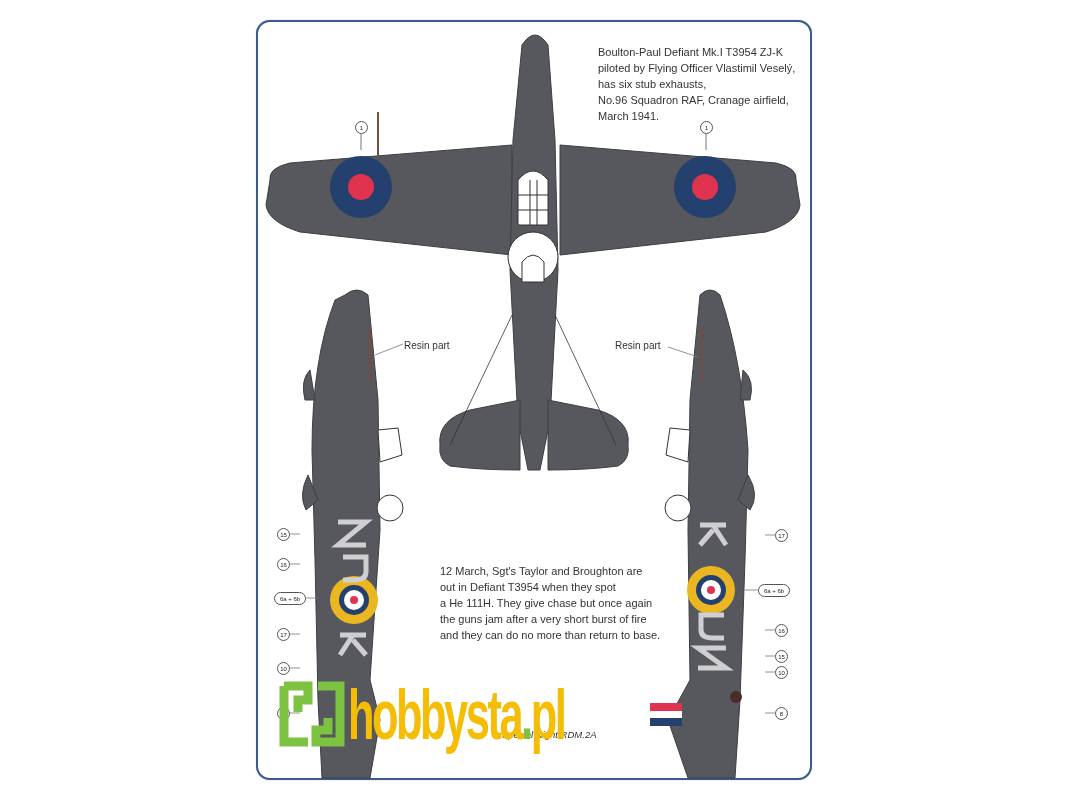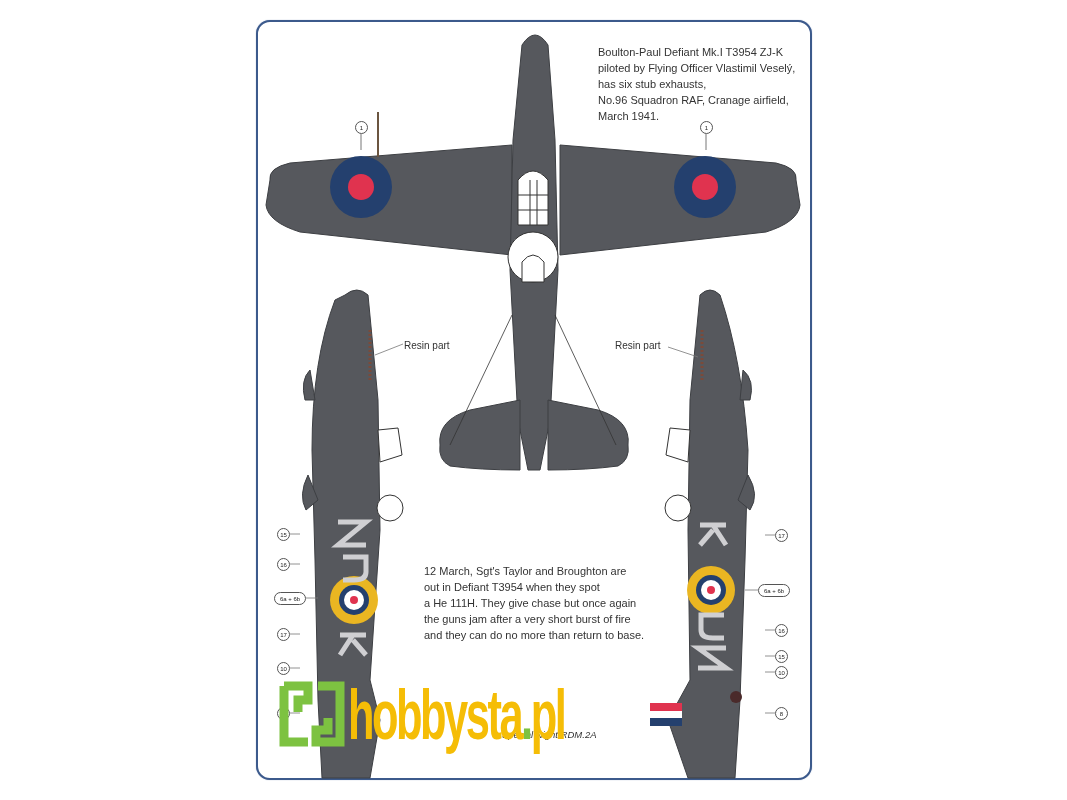--- a/index.html
+++ b/index.html
@@ -1,21 +1,21 @@
 <!DOCTYPE html>
 <html><head>
 <meta charset="utf-8">
 <style>
   html,body{margin:0;padding:0;}
   body{width:1067px;height:800px;background:#ffffff;position:relative;overflow:hidden;font-family:"Liberation Sans",sans-serif;}
   .sheet{position:absolute;left:256px;top:20px;width:552px;height:756px;border:2px solid #3c5a8c;border-radius:14px;background:#fff;box-shadow:0 0 1px #7d92b8;}
   .txt{position:absolute;color:#333;font-size:11px;line-height:16px;white-space:pre-line;}
   .caption{left:598px;top:44px;width:215px;}
   .story{left:424px;top:547px;width:240px;}
-  .story p{margin:0 0 6px 0;}
+  .story p{margin:0 0 6px 16px;}
   .resin{position:absolute;font-size:10px;color:#333;}
   svg{position:absolute;left:0;top:0;}
   .callout{position:absolute;height:13px;min-width:13px;padding:0 2px;border:1px solid #555;border-radius:8px;font-size:6px;line-height:13px;text-align:center;color:#222;background:#fff;box-sizing:border-box;}
   .logo{position:absolute;left:278px;top:680px;height:70px;display:flex;align-items:center;}
   .logo-word{font-family:"Liberation Sans",sans-serif;font-weight:bold;font-size:70px;color:#f5bd06;letter-spacing:-4px;transform:scaleX(0.62);transform-origin:left center;line-height:70px;}
   .sub{position:absolute;left:502px;top:729px;font-size:9.5px;color:#333;font-style:italic;}
 </style>
 </head>
 <body>
 

